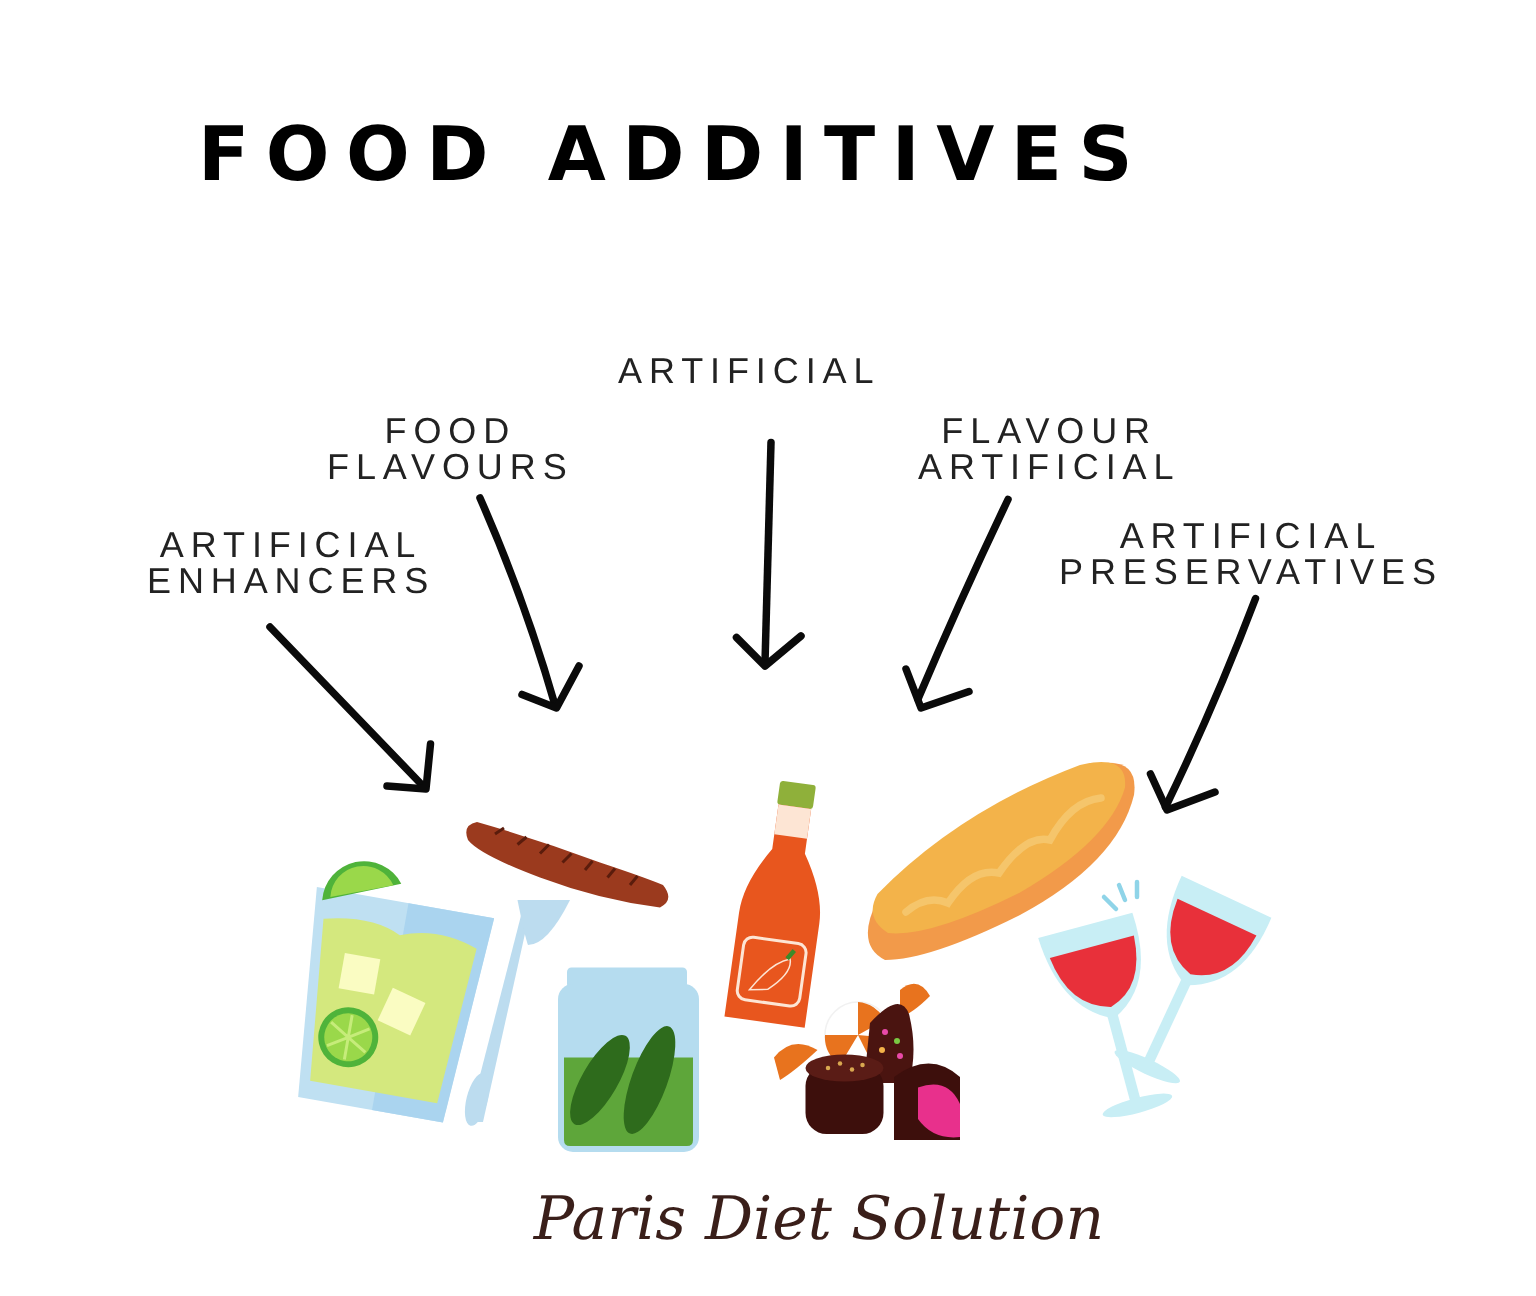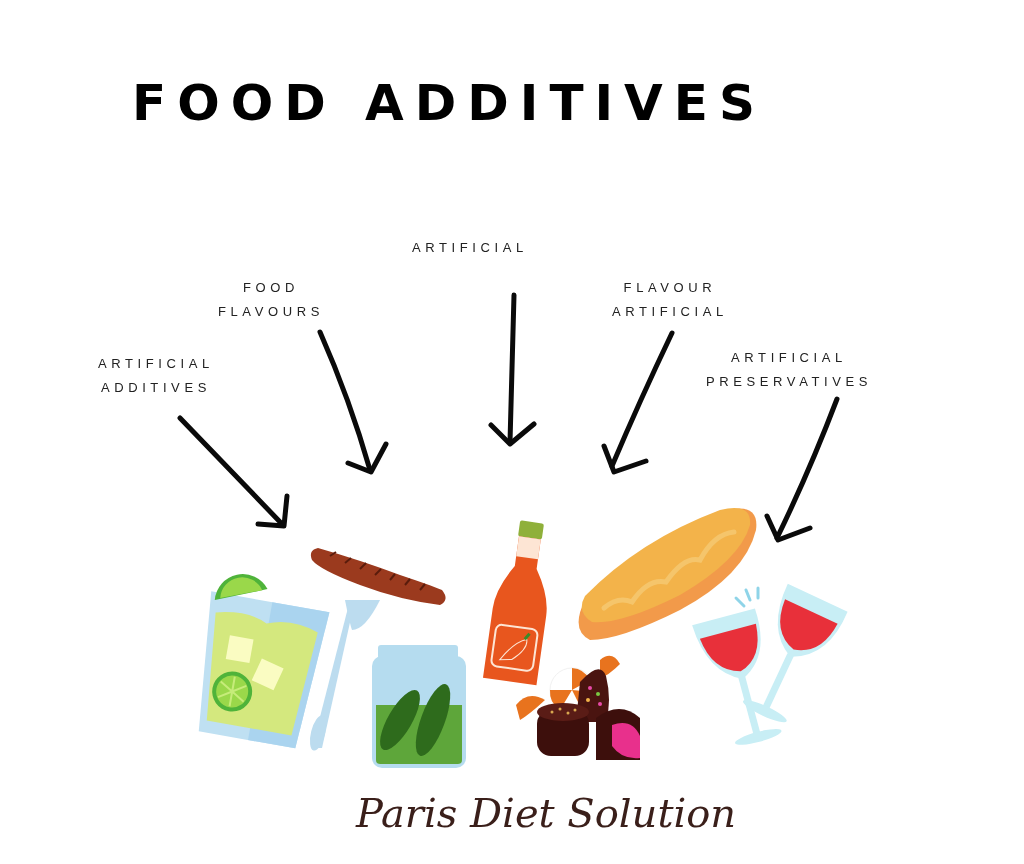--- a/index.html
+++ b/index.html
@@ -1,29 +1,29 @@
 <!DOCTYPE html>
 <html><head>
 <meta charset="utf-8">
 <style>
   html, body { margin:0; padding:0; background:#ffffff; }
   body { width:1024px; height:864px; position:relative; overflow:hidden; font-family:"DejaVu Sans", sans-serif; }
   .title { position:absolute; left:0; width:898px; top:74px; text-align:center; font-family:"DejaVu Sans", sans-serif; font-weight:bold; font-size:50px; letter-spacing:11px; color:#000; }
-  .label { position:absolute; text-align:center; font-family:"Liberation Sans", sans-serif; font-size:13px; letter-spacing:4.6px; line-height:24px; color:#222; white-space:nowrap; }
+  .label { position:absolute; text-align:center; font-family:"Liberation Sans", sans-serif; font-size:24px; letter-spacing:4.6px; line-height:24px; color:#222; white-space:nowrap; }
   svg.layer { position:absolute; left:0; top:0; }
   .brand { position:absolute; left:0; width:1024px; top:790px; text-align:center; font-family:"DejaVu Serif", serif; font-style:italic; font-size:40px; color:#3a1f1a;margin-left:34px; }
 </style>
 </head>
 <body>
 
 <div class="title">FOOD ADDITIVES</div>
 
 <div class="label" style="left:98px; top:352px;">
   <div>ARTIFICIAL</div>
-  <div>ADDITIVES</div>
+  <div>ENHANCERS</div>
 </div>
 <div class="label" style="left:218px; top:276px;">
   <div>FOOD</div>
   <div>FLAVOURS</div>
 </div>
 <div class="label" style="left:412px; top:236px;">
   <div>ARTIFICIAL</div>
 </div>
 <div class="label" style="left:612px; top:276px;">
   <div>FLAVOUR</div>

